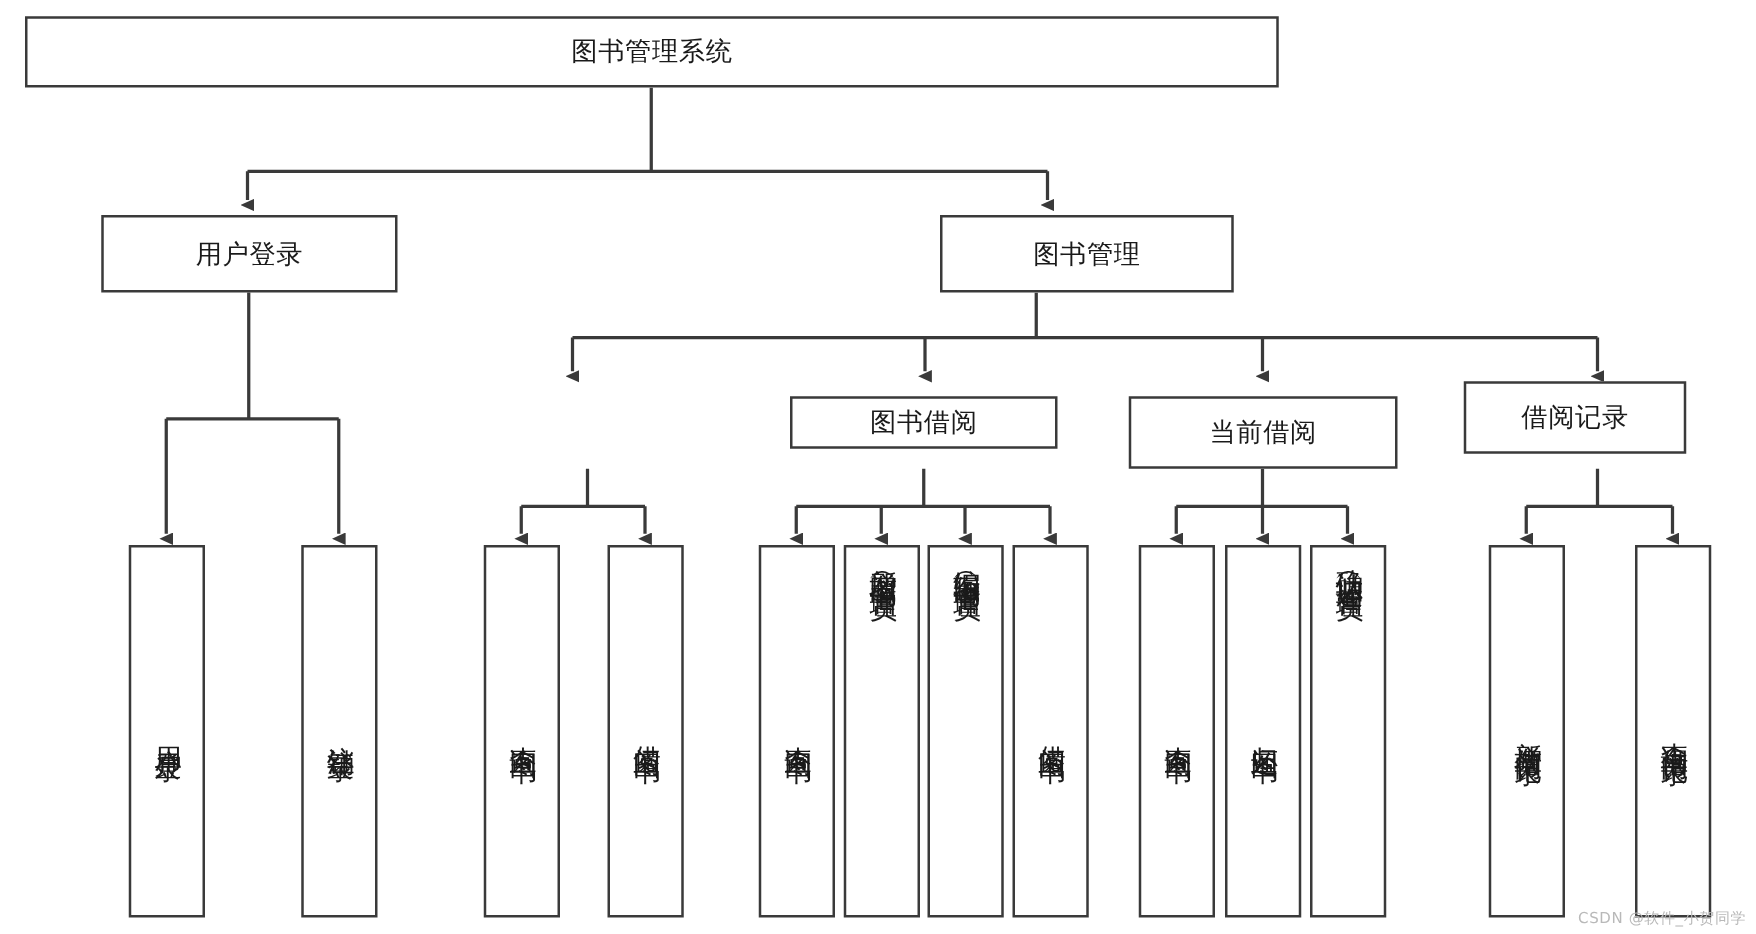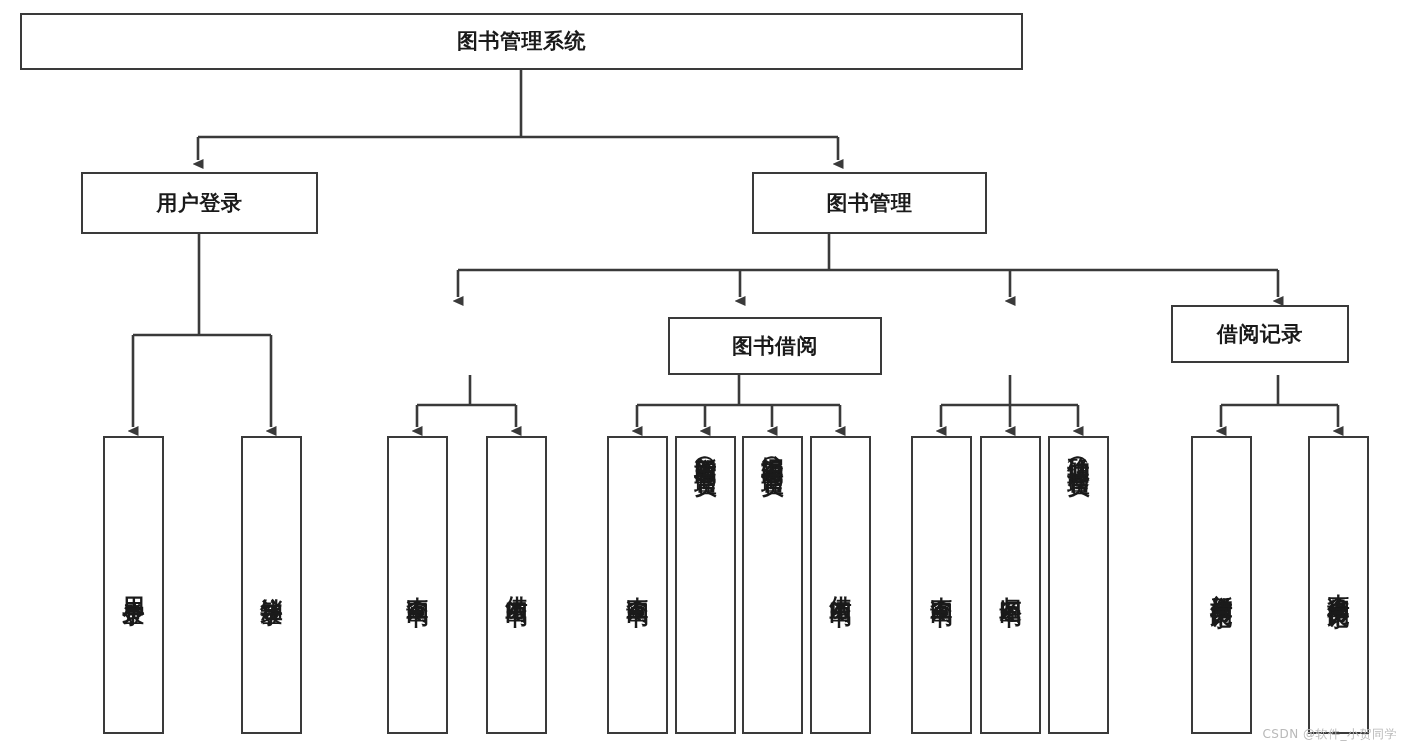--- a/index.html
+++ b/index.html
@@ -25,21 +25,20 @@
     height: 747px;
   }
   .node {
     position: absolute;
     box-sizing: border-box;
     background: #ffffff;
     border: 2px solid #3a3a3a;
     display: flex;
     align-items: center;
     justify-content: center;
-    font-weight: bold;
   }
   .node .label {
     color: #1a1a1a;
     line-height: 1.05;
     text-align: center;
     white-space: pre;
   }
   .node.horiz .label {
     writing-mode: horizontal-tb;
     font-size: 21px;
@@ -133,22 +132,25 @@
     <span class="label">图书管理系统</span>
   </div>
 
   <div class="node horiz" style="left:81px; top:172px; width:237px; height:62px;">
     <span class="label">用户登录</span>
   </div>
   <div class="node horiz" style="left:712px; top:172px; width:235px; height:62px;margin-left:40px;">
     <span class="label">图书管理</span>
   </div>
 
-  <div class="node horiz" style="left:668px; top:317px; width:214px; height:58px;justify-content:center;">
+  <div class="node horiz" style="left:632px; top:317px; width:214px; height:42px;justify-content:center;">
     <span class="label">图书借阅</span>
+  </div>
+  <div class="node horiz" style="left:903px; top:317px; width:215px; height:58px;">
+    <span class="label">当前借阅</span>
   </div>
   <div class="node horiz" style="left:1171px; top:305px; width:178px; height:58px;">
     <span class="label">借阅记录</span>
   </div>
 
   <div class="node vert center-v" style="left:103px; top:436px; width:61px; height:298px;">
     <span class="label">用户登录</span>
   </div>
   <div class="node vert center-v" style="left:241px; top:436px; width:61px; height:298px;">
     <span class="label">注销登录</span>

